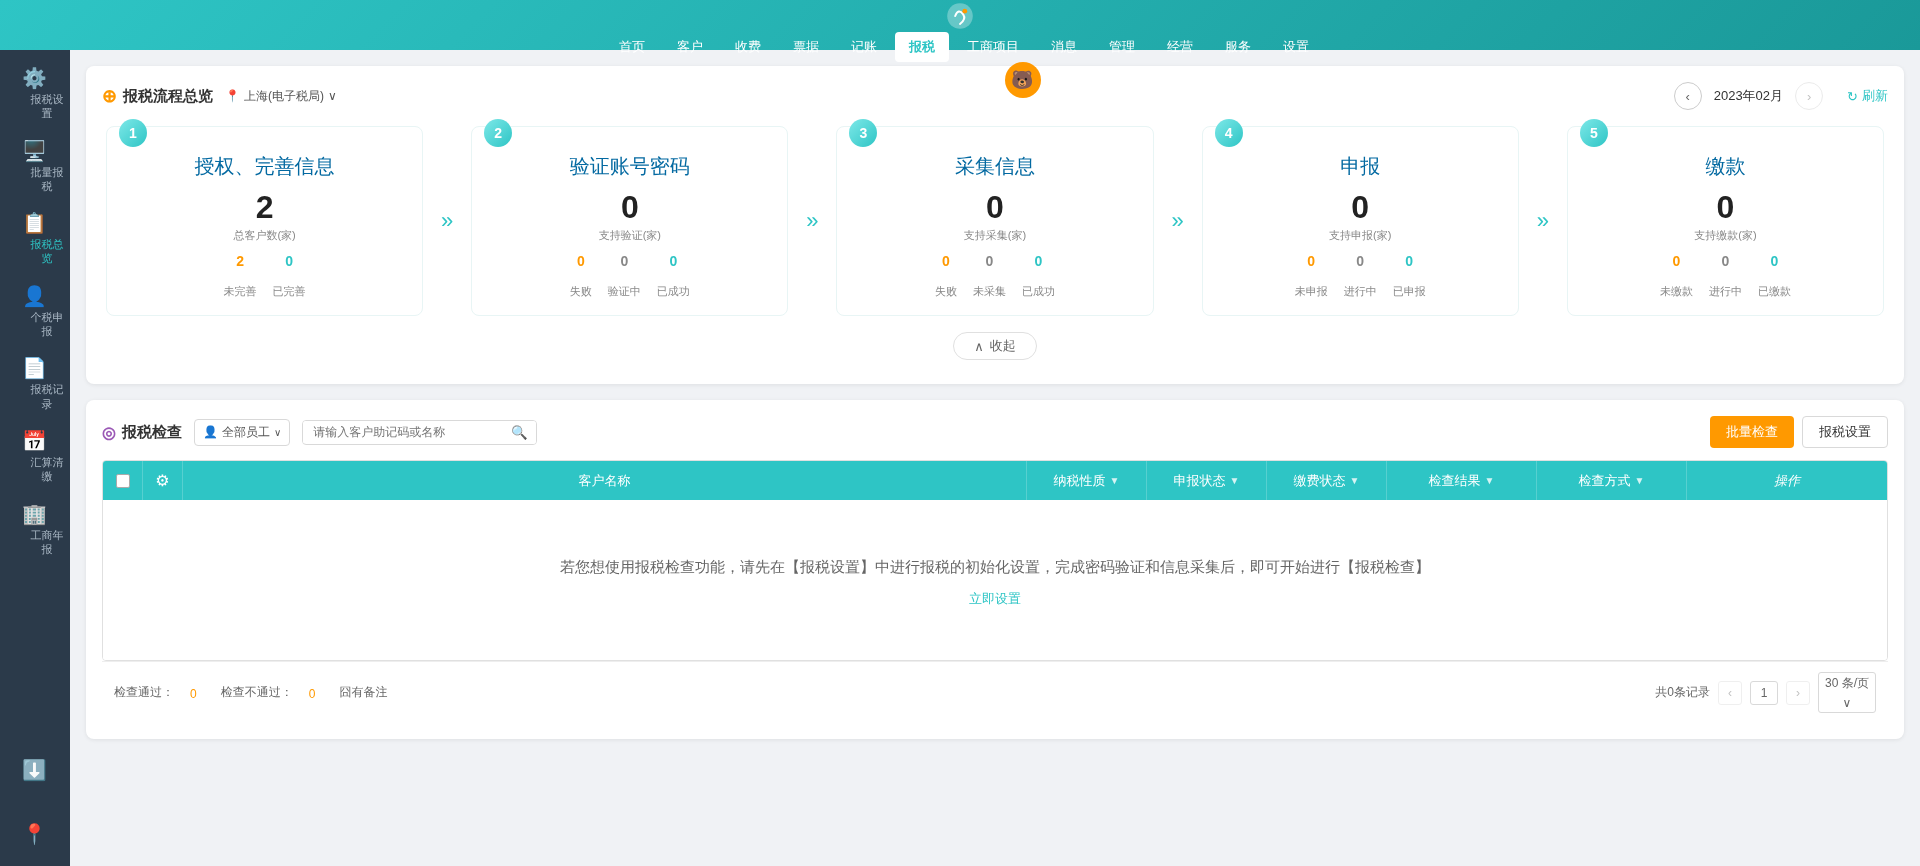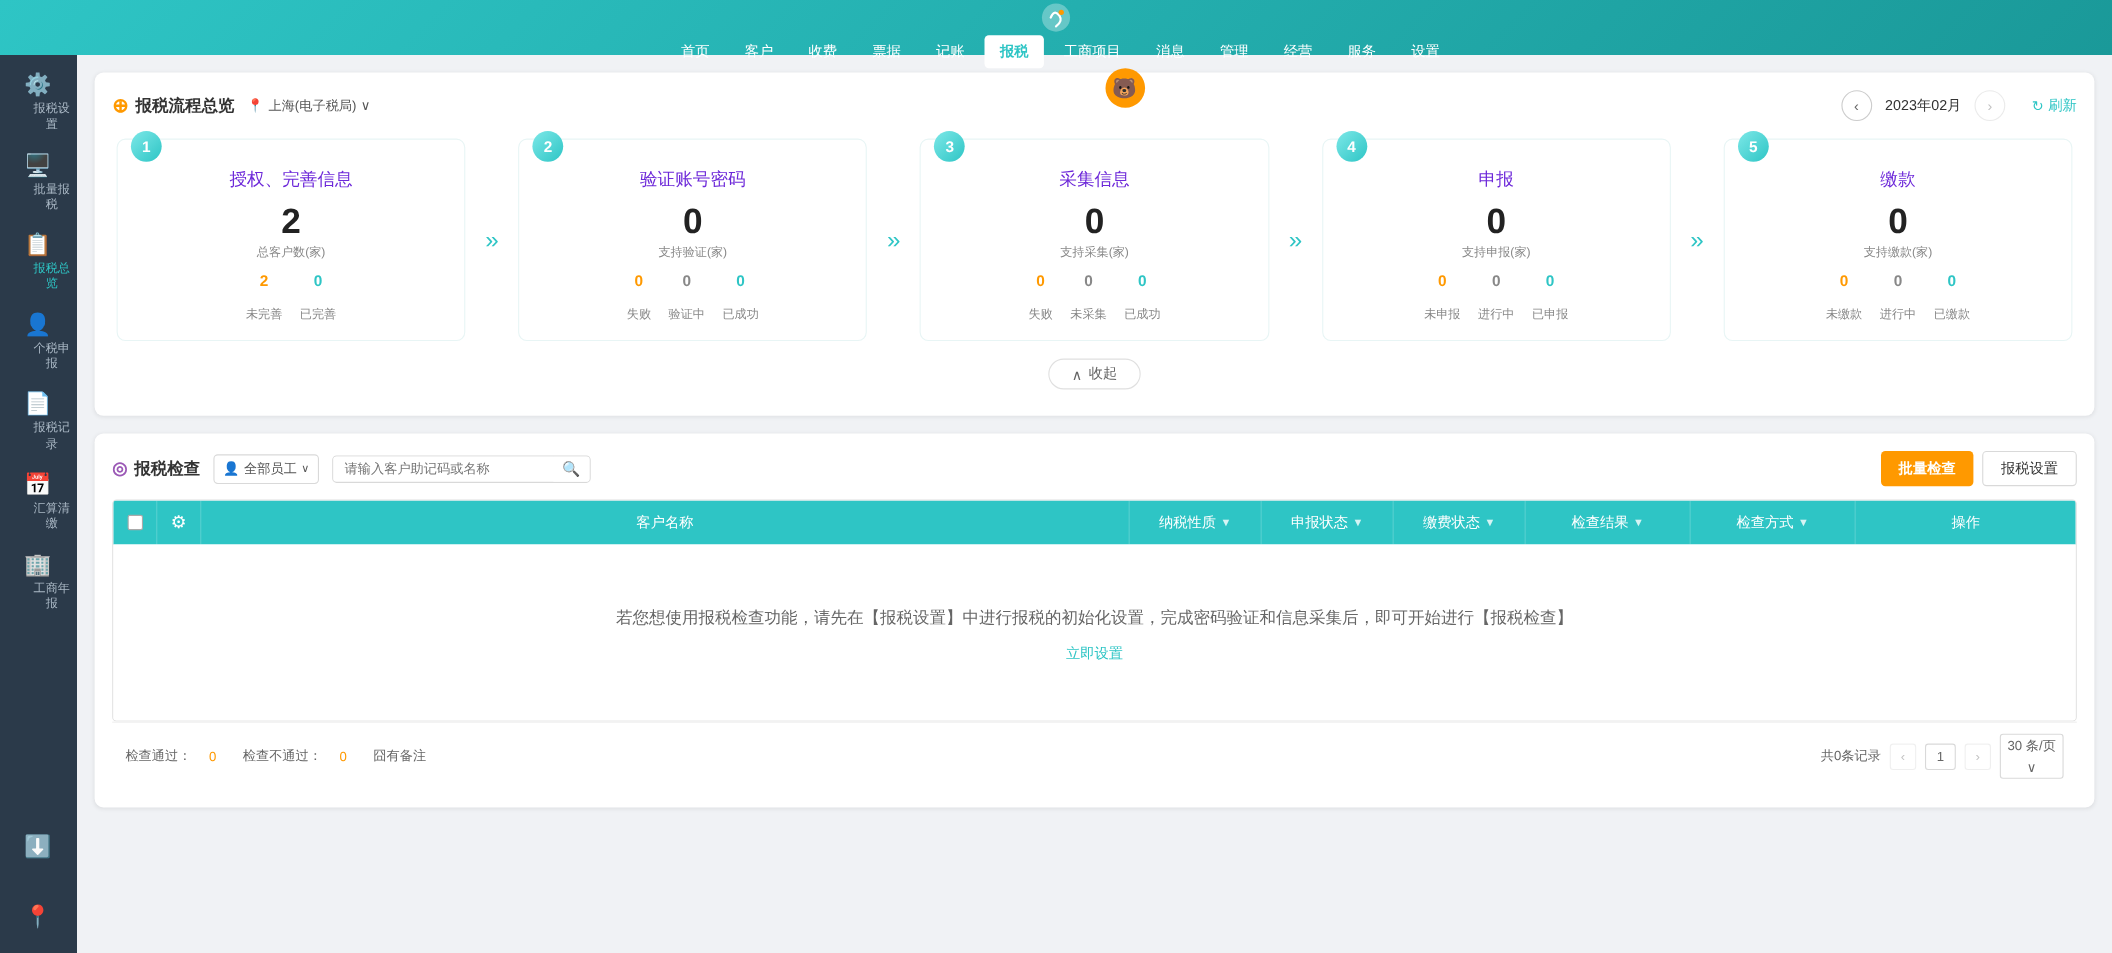--- a/index.html
+++ b/index.html
@@ -85,21 +85,21 @@
       flex: 1; border: 1px solid #e8f5f5; border-radius: 8px; padding: 16px 12px;
       text-align: center; position: relative; margin: 0 4px;
     }
     .flow-card-num {
       display: flex; align-items: center; justify-content: center;
       width: 28px; height: 28px; border-radius: 50%;
       background: linear-gradient(135deg, #7de8e8, #2ec5c5);
       color: #fff; font-size: 14px; font-weight: bold;
       position: absolute; top: -8px; left: 12px;
     }
-    .flow-card-title { font-size: 16px; color: #6d28d9; margin-top: 10px; margin-bottom: 8px; }
+    .flow-card-title { font-size: 20px; color: #0369a1; margin-top: 10px; margin-bottom: 8px; }
     .flow-card-big { font-size: 32px; font-weight: bold; color: #222; line-height: 1.2; }
     .flow-card-sub { font-size: 11px; color: #888; margin-top: 2px; }
     .flow-card-stats { display: flex; justify-content: center; gap: 16px; margin-top: 10px; }
     .flow-stat { display: flex; flex-direction: column; align-items: center; font-size: 11px; }
     .flow-stat-num { font-size: 14px; font-weight: bold; }
     .flow-stat-num.orange { color: #f90; }
     .flow-stat-num.gray { color: #888; }
     .flow-stat-num.teal { color: #2ec5c5; }
     .flow-stat-label { color: #888; margin-top: 15px; }
     .flow-arrow {
@@ -140,53 +140,53 @@
       border: none; outline: none; padding: 4px 10px; font-size: 12px;
       width: 200px; color: #999;
     }
     .search-btn {
       padding: 4px 8px; background: #fff; border: none; cursor: pointer;
       color: #666; display: flex; align-items: center;
     }
     .action-btns { margin-left: auto; display: flex; gap: 8px; }
     .btn-primary {
       background: #f90; color: #fff; border: none; border-radius: 4px;
-      padding: 6px 16px; cursor: pointer; font-size: 13px; font-weight: bold;
+      padding: 6px 16px; cursor: pointer; font-size: 13px;
     }
     .btn-default {
       background: #fff; color: #333; border: 1px solid #d9d9d9; border-radius: 4px;
       padding: 6px 16px; cursor: pointer; font-size: 13px;
     }
 
     
     .table-wrapper { border: 1px solid #e0e0e0; border-radius: 4px; overflow: hidden; }
     .table-header {
       display: grid;
       grid-template-columns: 40px 40px 1fr 120px 120px 120px 150px 150px 200px;
       background: #2ec5c5; color: #fff; font-size: 13px;
     }
     .th {
       padding: 10px 8px; text-align: center; display: flex;
       align-items: center; justify-content: center; gap: 4px;
       border-right: 1px solid rgba(255,255,255,0.2);
     }
-    .th:last-child { border-right: none; }
+    .th:last-child { border-right: none; font-style: italic; }
     .table-body {
       min-height: 160px; display: flex; align-items: center; justify-content: center;
       background: #fff; flex-direction: column; padding: 20px;
     }
     .empty-msg { color: #666; font-size: 15px; line-height: 2; text-align: center; }
     .empty-link { color: #2ec5c5; cursor: pointer; text-decoration: none; }
 
     
     .table-footer {
       display: flex; align-items: center; padding: 10px 12px;
       border-top: 1px solid #eee; background: #fff; font-size: 12px; color: #666;
     }
-    .footer-stats { display: flex; gap: 16px; align-items: center; }
+    .footer-stats { display: flex; gap: 16px; align-items: flex-end; }
     .footer-link { color: #f90; cursor: pointer; }
     .footer-page { margin-left: auto; display: flex; align-items: center; gap: 8px; }
     .page-btn {
       width: 24px; height: 24px; border: 1px solid #d9d9d9; border-radius: 3px;
       display: flex; align-items: center; justify-content: center;
       cursor: pointer; background: #fff; color: #666; font-size: 12px;
     }
     .page-btn.disabled { opacity: 0.4; cursor: default; }
     .page-current {
       width: 28px; height: 24px; border: 1px solid #d9d9d9; border-radius: 3px;

